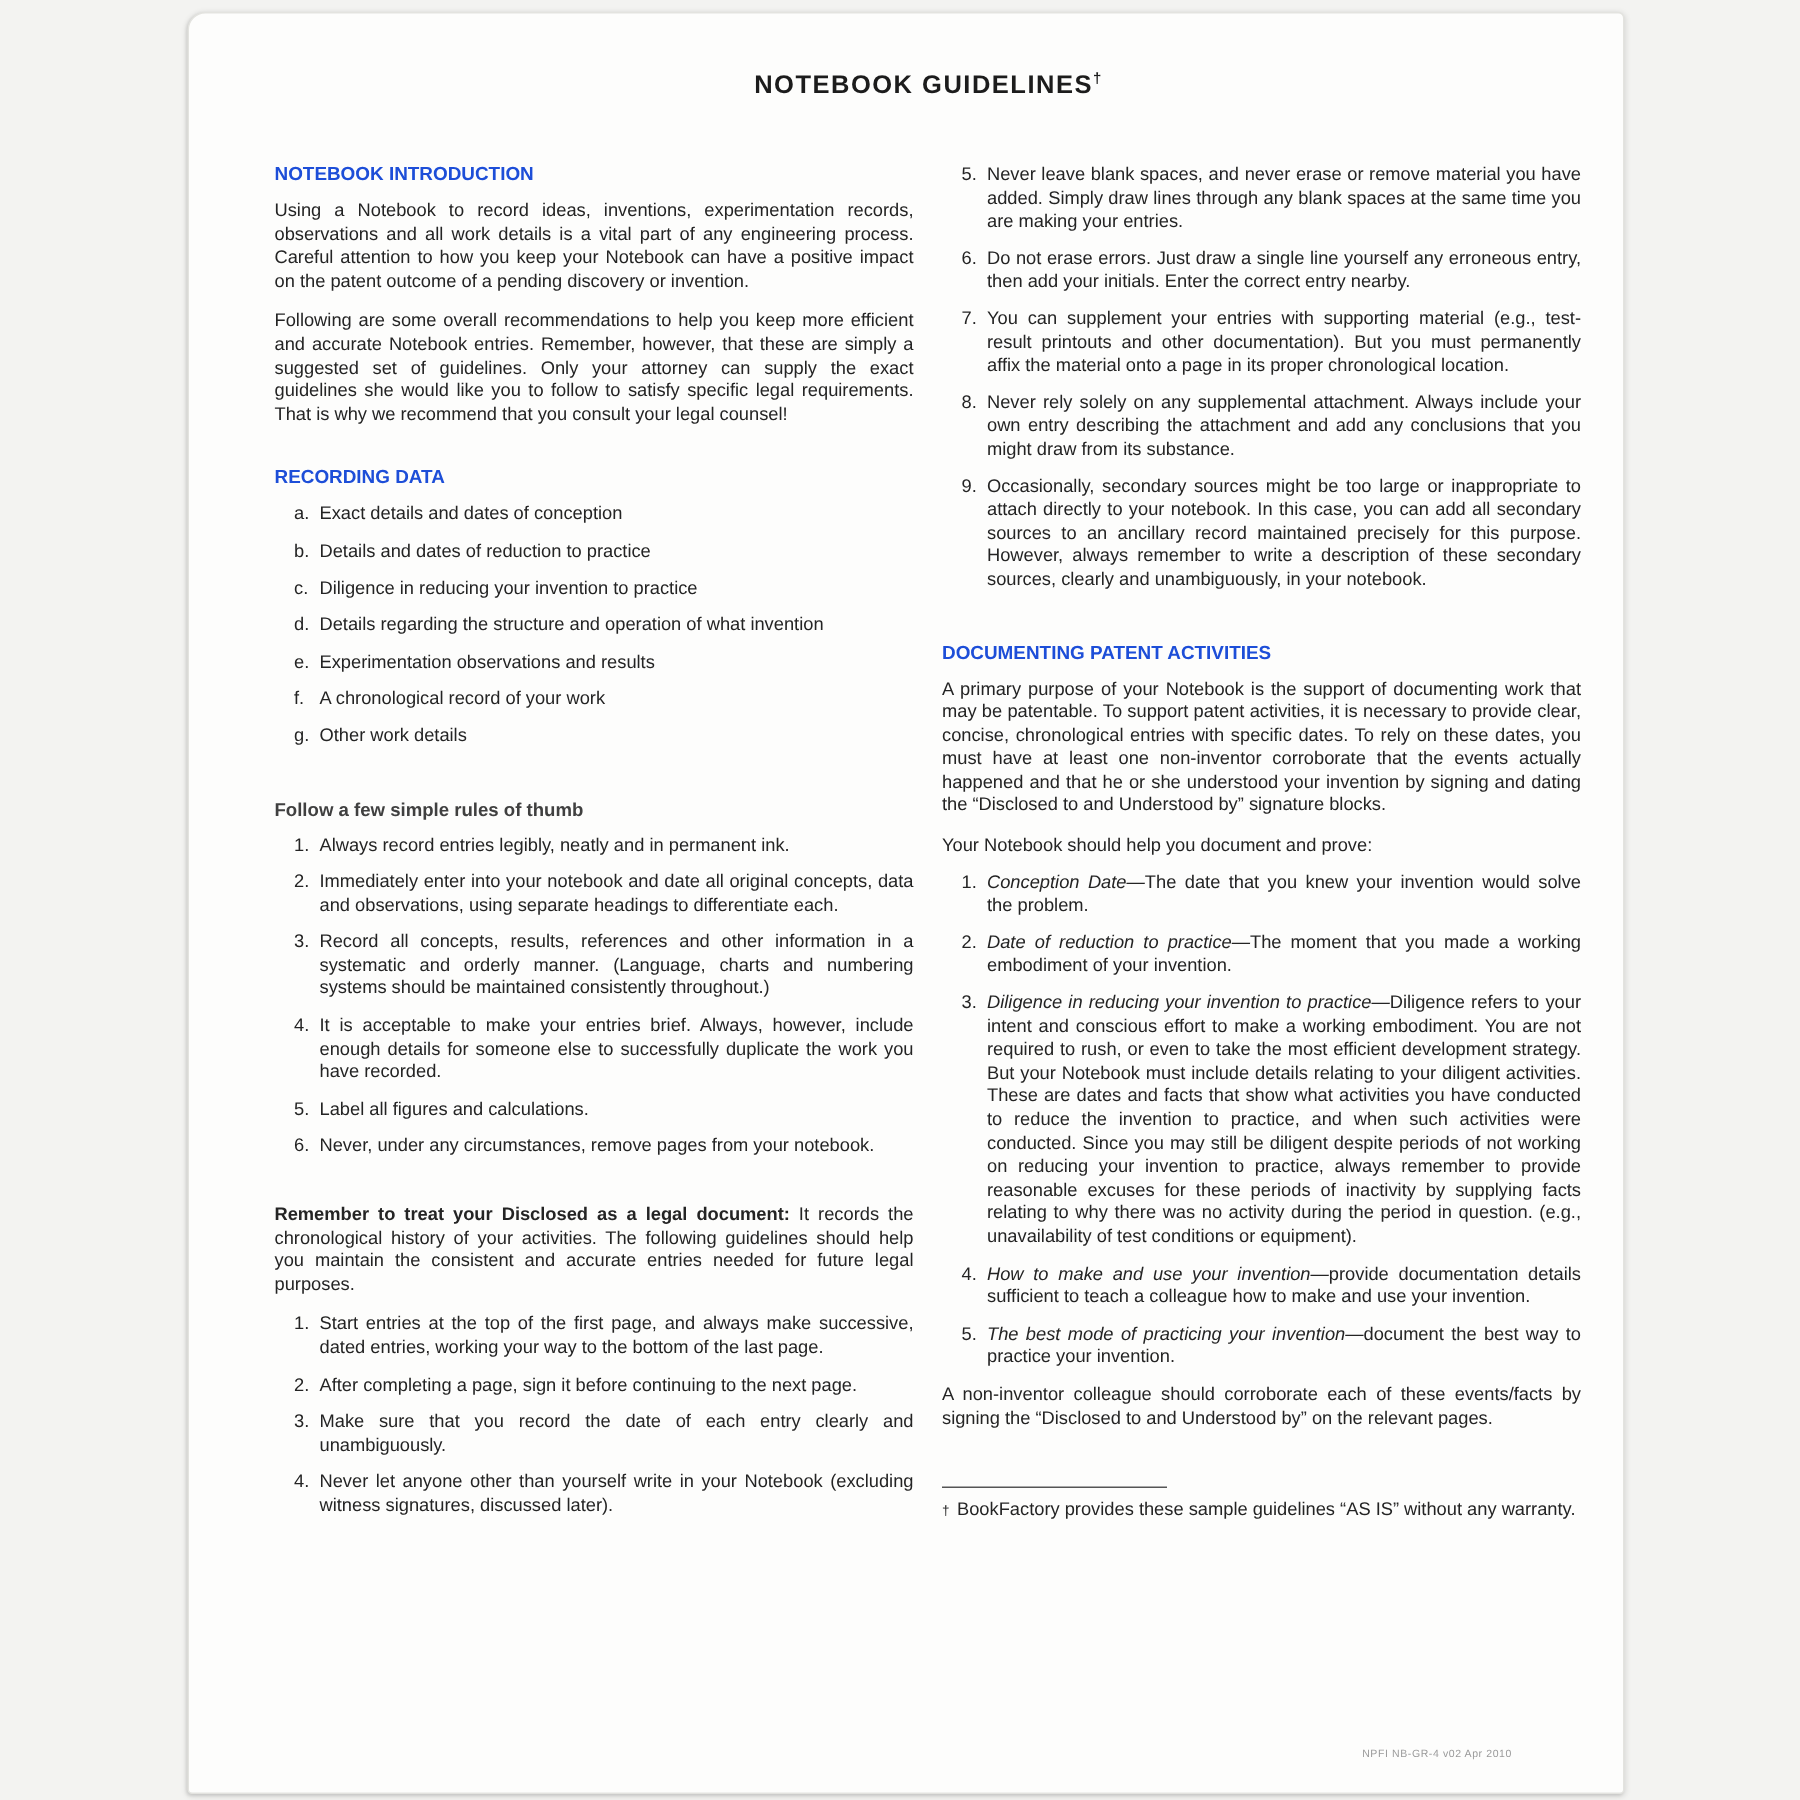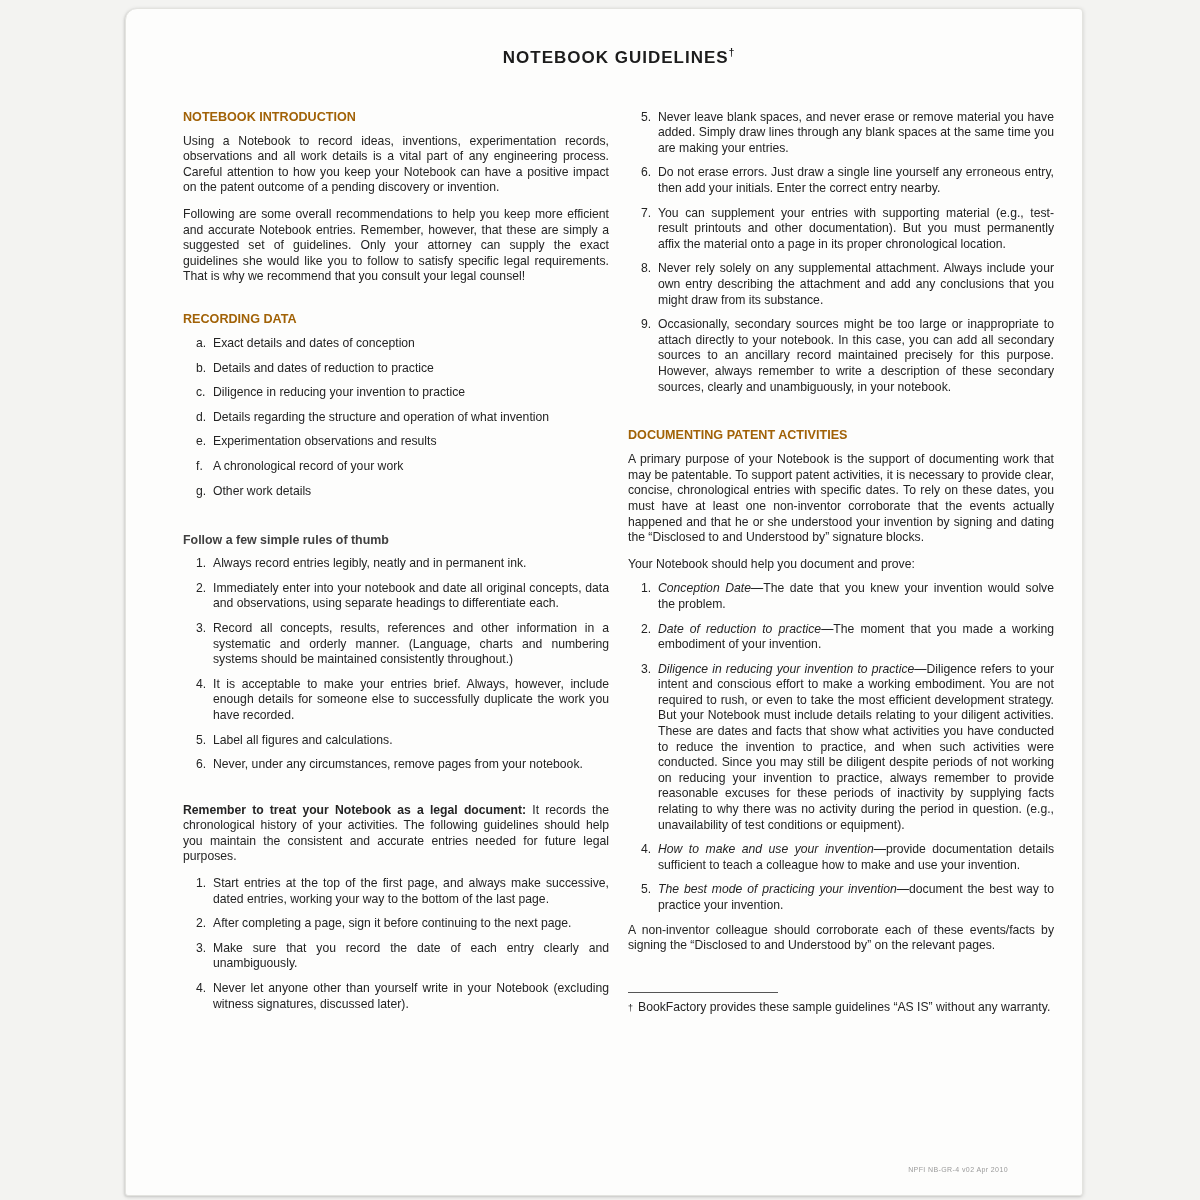--- a/index.html
+++ b/index.html
@@ -37,21 +37,21 @@
   .doc-title sup { font-size: 10px; }
   .columns {
     display: flex;
     gap: 19px;
     width: 872px;
   }
   .col { width: 426px; }
   .heading {
     font-size: 12.6px;
     font-weight: bold;
-    color: #a16207;
+    color: #1d4ed8;
     margin: 0 0 10px 0;
   }
   .subheading {
     font-size: 12.4px;
     font-weight: bold;
     color: #404040;
     margin: 0 0 9px 0;
   }
   p, .li .t {
     font-size: 12.2px;
@@ -170,21 +170,21 @@
               <span class="m">5.</span>
               <p class="t">Label all figures and calculations.</p>
             </div>
           <div class="li">
               <span class="m">6.</span>
               <p class="t">Never, under any circumstances, remove pages from your notebook.</p>
             </div>
         </div>
 
         <div class="section" style="margin-top:30px;">
-          <p><span class="lead-bold">Remember to treat your Notebook as a legal document:</span><span> It records the chronological history of your activities. The following guidelines should help you maintain the consistent and accurate entries needed for future legal purposes.</span></p>
+          <p><span class="lead-bold">Remember to treat your Disclosed as a legal document:</span><span> It records the chronological history of your activities. The following guidelines should help you maintain the consistent and accurate entries needed for future legal purposes.</span></p>
           <div class="li">
               <span class="m">1.</span>
               <p class="t">Start entries at the top of the first page, and always make successive, dated entries, working your way to the bottom of the last page.</p>
             </div>
           <div class="li">
               <span class="m">2.</span>
               <p class="t">After completing a page, sign it before continuing to the next page.</p>
             </div>
           <div class="li">
               <span class="m">3.</span>

